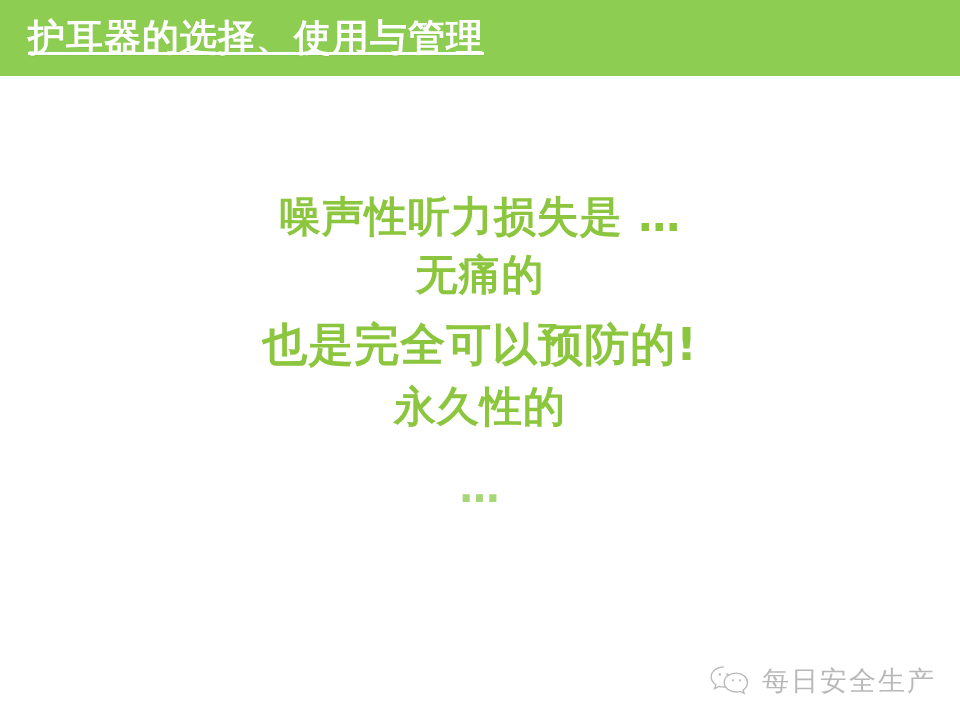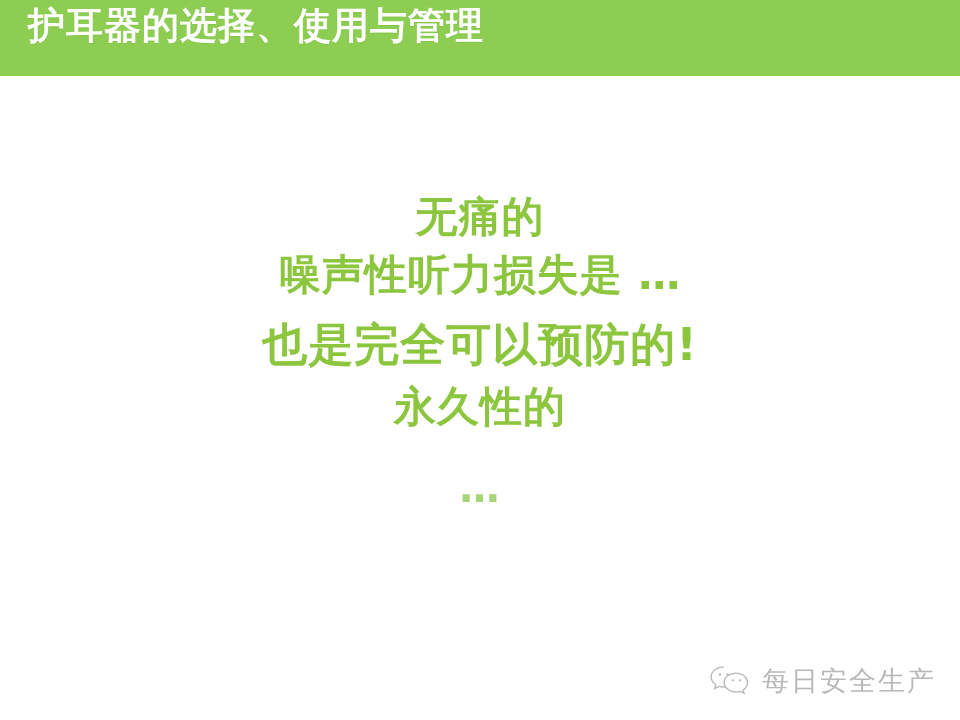--- a/index.html
+++ b/index.html
@@ -26,28 +26,29 @@
     position: absolute;
     left: 0;
     top: 0;
     width: 960px;
     height: 76px;
     background: #8dce52;
   }
   .header-title {
     position: absolute;
     left: 28px;
-    top: 2px;
+    top: 14px;
     font-size: 37px;
     line-height: 48px;
     font-weight: bold;
     color: #ffffff;
     letter-spacing: 1px;
     white-space: nowrap;
     text-shadow: 0 1px 0 rgba(120,180,70,0.35);
+    text-decoration: underline;
   }
 
   
   .body-block {
     position: absolute;
     left: 0;
     top: 188px;
     width: 960px;
     text-align: center;
   }
@@ -109,22 +110,22 @@
 </head>
 <body>
 
 <div class="slide">
 
   <div class="header-bar">
     <div class="header-title">护耳器的选择、使用与管理</div>
   </div>
 
   <div class="body-block">
+    <div class="body-line line-1">噪声性听力损失是 …</div>
     <div class="body-line line-2">无痛的</div>
-    <div class="body-line line-1">噪声性听力损失是 …</div>
     <div class="body-line line-4">也是完全可以预防的!</div>
     <div class="body-line line-3">永久性的</div>
     <div class="body-line line-5">…</div>
   </div>
 
   <div class="watermark">
     <span class="wechat-icon-wrap">
       <svg class="wechat-icon" viewBox="0 0 44 34" xmlns="http://www.w3.org/2000/svg">
         <g fill="none" stroke="#8e8e8e" stroke-width="1.4">
           <path d="M15.5 2.2C8.2 2.2 2.3 6.9 2.3 12.7c0 3.3 1.9 6.2 4.9 8.2l-1.3 4.1 4.6-2.4c1.6.5 3.3.8 5 .8 .6 0 1.2 0 1.8-.1"></path>

